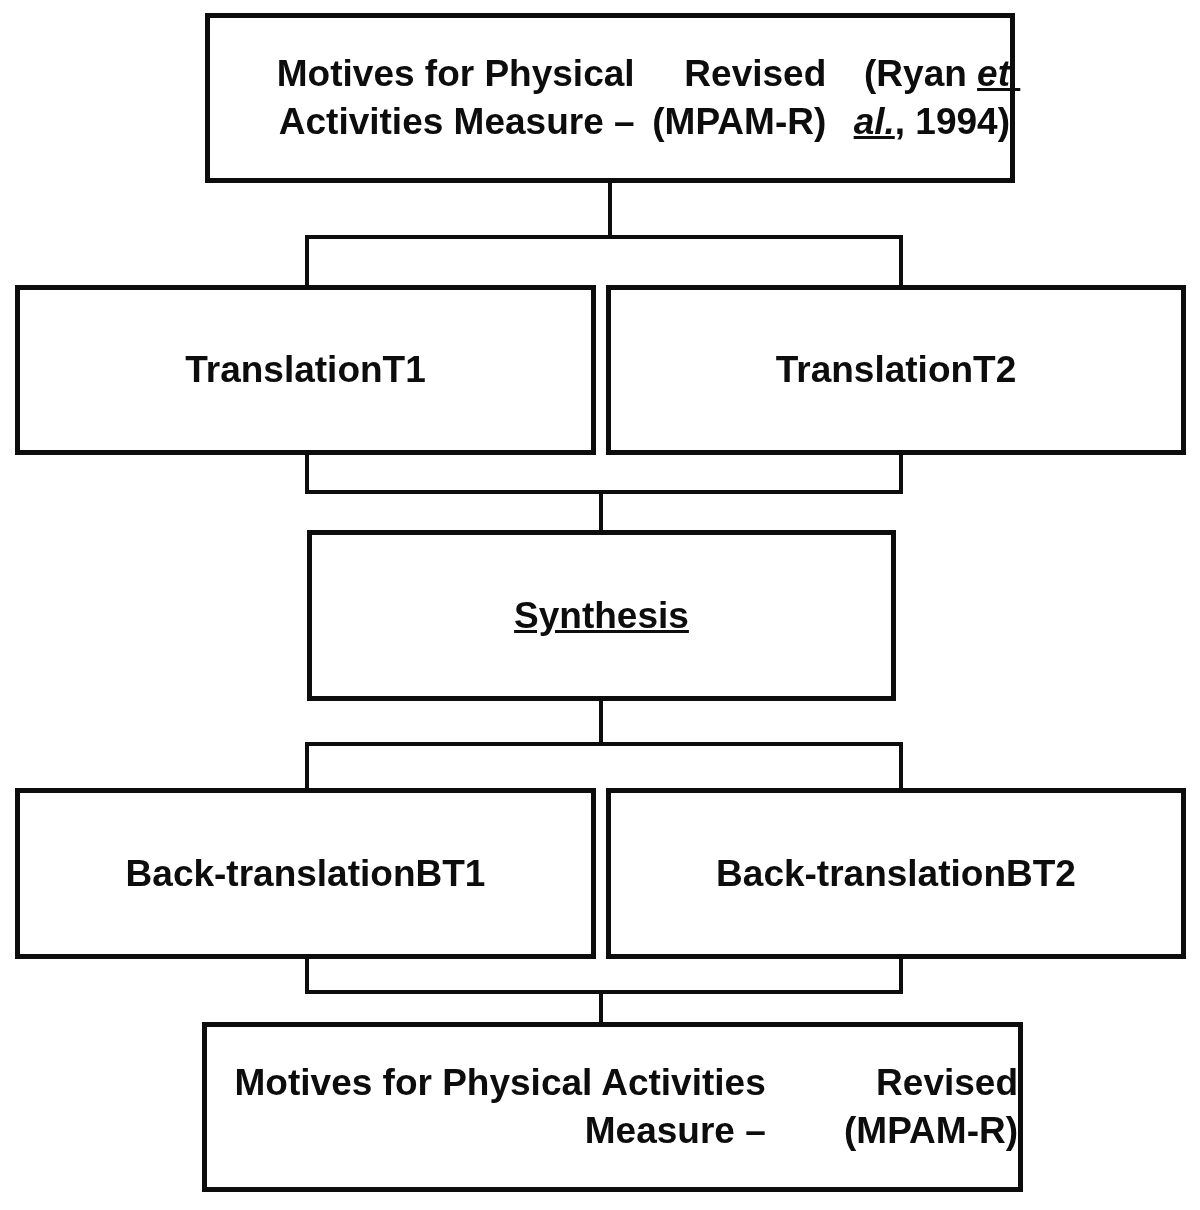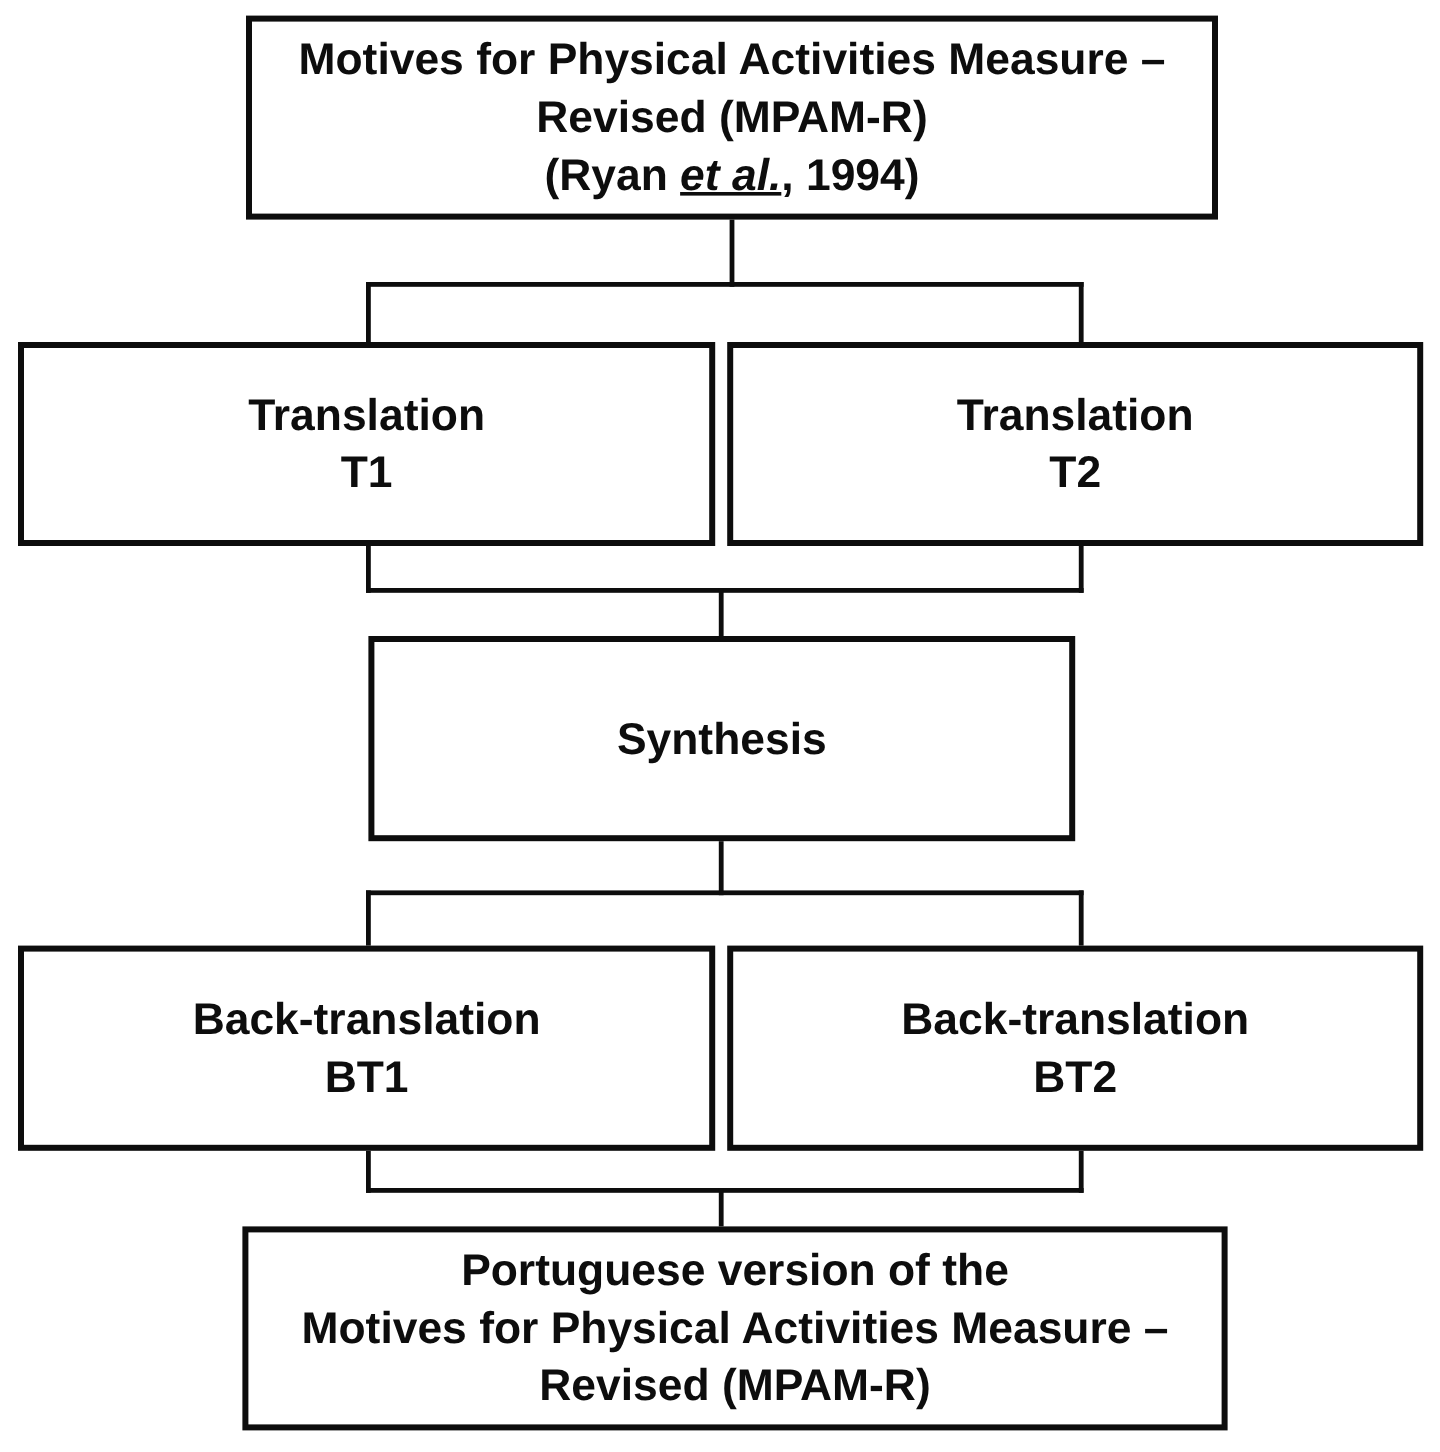--- a/index.html
+++ b/index.html
@@ -16,35 +16,35 @@
     font-weight: 700;
     color: #0d0d0d;
     overflow: hidden;
   }
   .node {
     position: absolute;
     box-sizing: border-box;
     border: 5px solid #0d0d0d;
     background: #ffffff;
     display: flex;
-    flex-direction: column;
+    flex-direction: row;
     align-items: center;
     justify-content: center;
     text-align: right;
     font-size: 37px;
     line-height: 48px;
     z-index: 2;
   }
   .node-line { white-space: pre-wrap; }
   .node-line .it { font-style: italic; text-decoration: underline; }
 
   .n-source  { left: 205px; top: 13px;   width: 810px; height: 170px; }
   .n-t1      { left: 15px;  top: 285px;  width: 581px; height: 170px; }
   .n-t2      { left: 606px; top: 285px;  width: 580px; height: 170px; }
-  .n-syn     { left: 307px; top: 530px;  width: 589px; height: 171px; }
+  .n-syn     { left: 307px; top: 530px;  width: 589px; height: 171px; text-decoration: underline; }
   .n-bt1     { left: 15px;  top: 788px;  width: 581px; height: 171px; }
   .n-bt2     { left: 606px; top: 788px;  width: 580px; height: 171px; }
   .n-result  { left: 202px; top: 1022px; width: 821px; height: 170px; }
 
   .stub {
     position: absolute;
     width: 4px;
     background: #0d0d0d;
     z-index: 1;
   }
@@ -112,18 +112,17 @@
   </div>
   <div class="node n-bt2">
     <div class="node-line">Back-translation</div>
     <div class="node-line">BT2</div>
   </div>
 
   <div class="bracket b-up b-merge2"></div>
   <div class="stub s-result-in"></div>
 
   <div class="node n-result">
-    <div class="node-line">Portuguese version of the</div>
     <div class="node-line">Motives for Physical Activities Measure –</div>
     <div class="node-line">Revised (MPAM-R)</div>
   </div>
 
 </div>
 
 </body></html>

